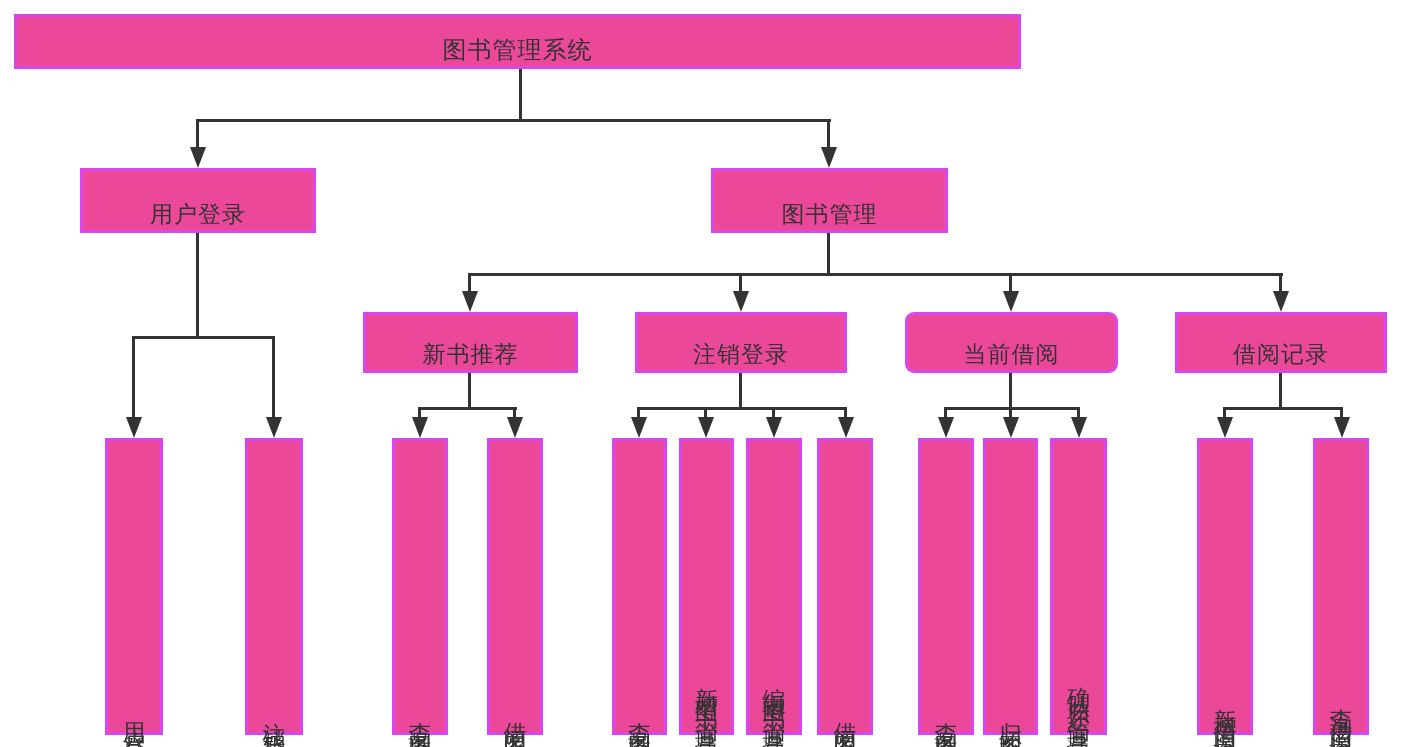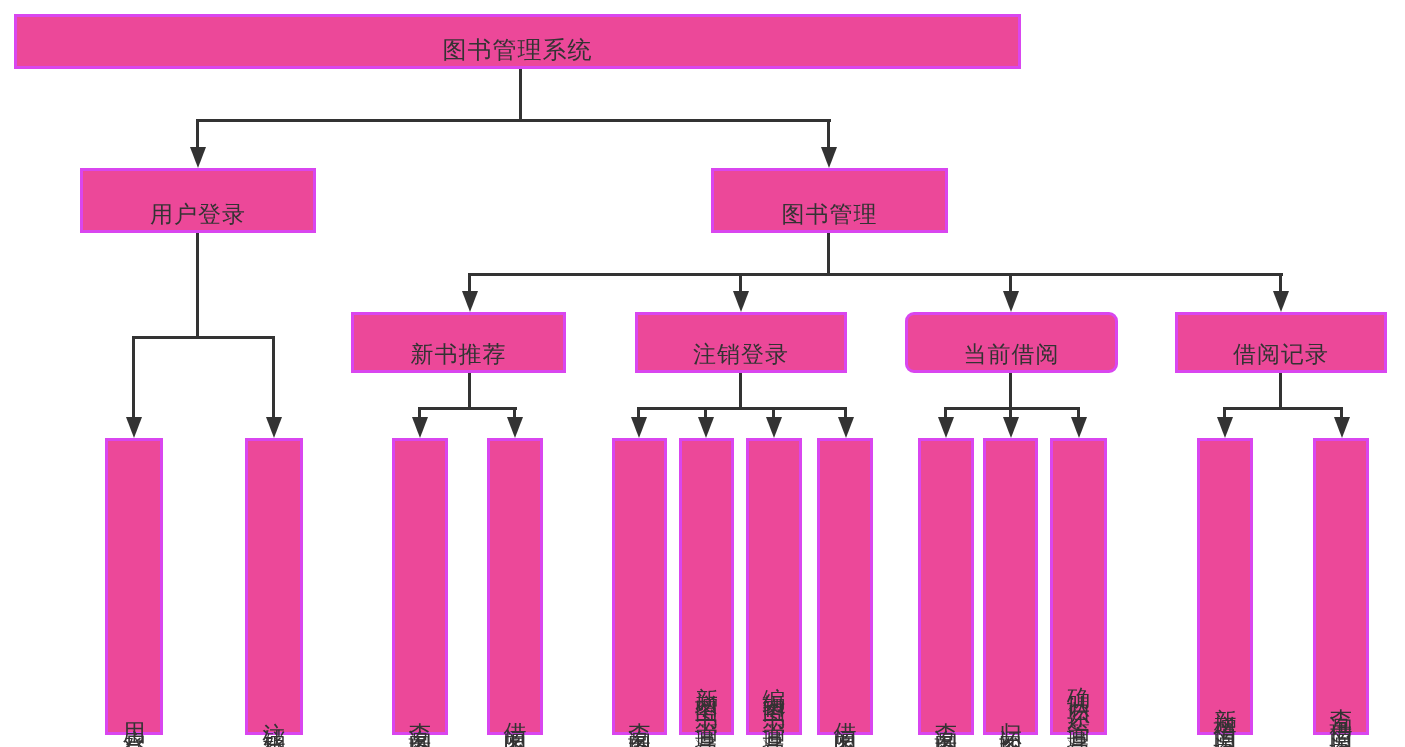--- a/index.html
+++ b/index.html
@@ -65,21 +65,21 @@
   <div class="hline" style="left:468px;top:273px;width:815px;"></div>
   <div class="vline" style="left:468px;top:273px;height:21px;"></div>
   <div class="arrowhead" style="left:462px;top:291px;"></div>
   <div class="vline" style="left:739px;top:273px;height:21px;"></div>
   <div class="arrowhead" style="left:733px;top:291px;"></div>
   <div class="vline" style="left:1009px;top:273px;height:21px;"></div>
   <div class="arrowhead" style="left:1003px;top:291px;"></div>
   <div class="vline" style="left:1279px;top:273px;height:21px;"></div>
   <div class="arrowhead" style="left:1273px;top:291px;"></div>
 
-  <div class="node" style="left:351px;top:312px;width:215px;height:61px;">
+  <div class="node" style="left:363px;top:312px;width:215px;height:61px;">
     <span>新书推荐</span>
   </div>
   <div class="node" style="left:635px;top:312px;width:212px;height:61px;">
     <span>注销登录</span>
   </div>
   <div class="node" style="left:905px;top:312px;width:213px;height:61px;border-radius:9px;">
     <span>当前借阅</span>
   </div>
   <div class="node" style="left:1175px;top:312px;width:212px;height:61px;">
     <span>借阅记录</span>

